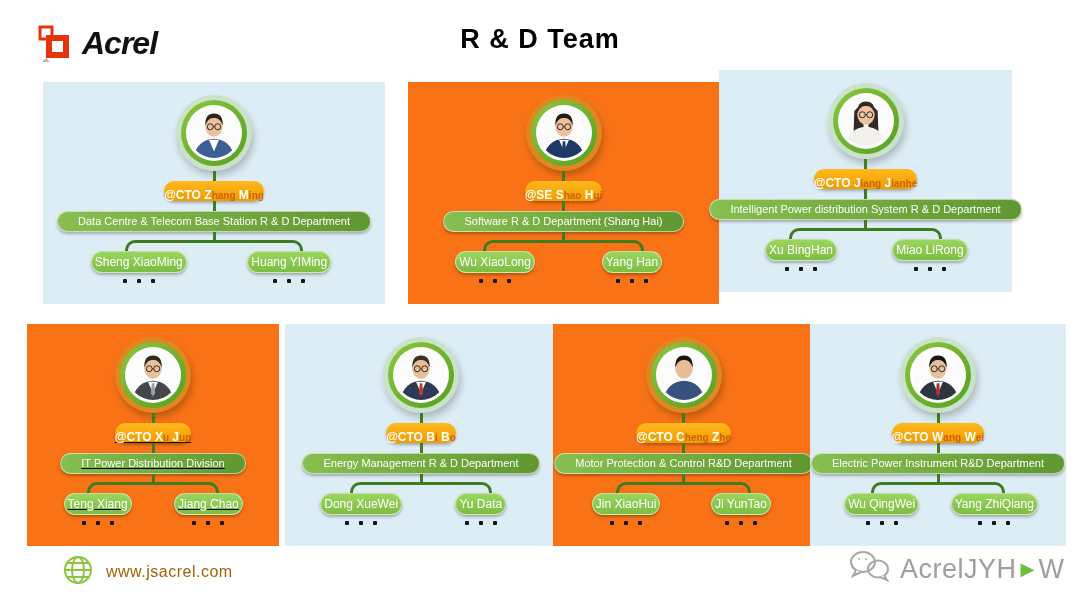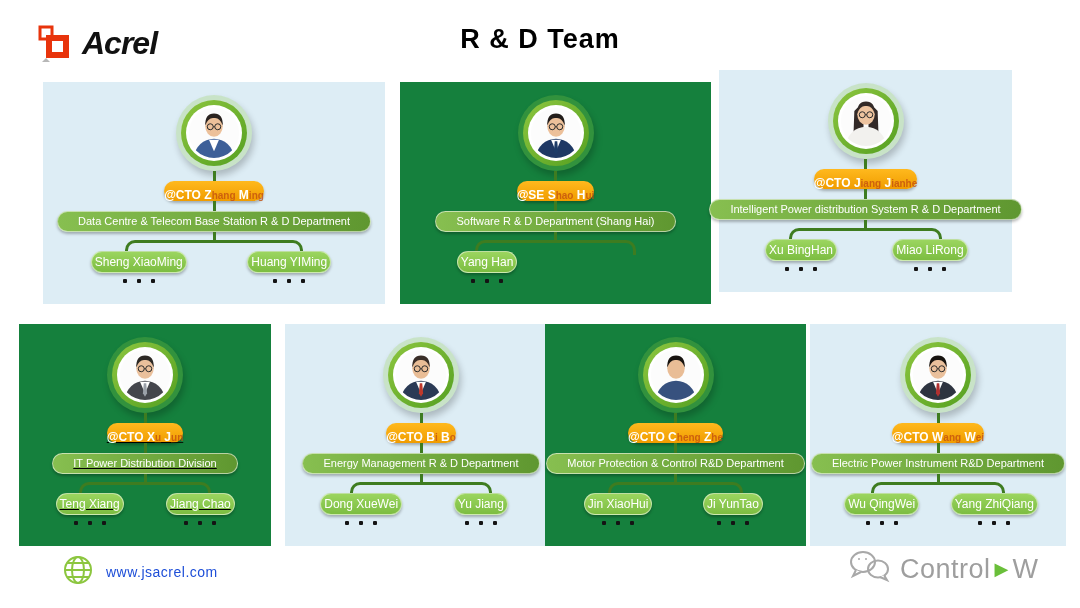--- a/index.html
+++ b/index.html
@@ -7,21 +7,21 @@
           font-family:"Liberation Sans",sans-serif;}
   
   .logo{position:absolute;left:38px;top:24px;display:flex;align-items:center;gap:10px;}
   .logo svg{display:block;}
   .logo-text{font-size:32px;font-weight:800;font-style:italic;color:#111;letter-spacing:-1px;}
   .page-title{position:absolute;left:360px;top:24px;width:360px;text-align:center;
               font-size:27px;font-weight:800;color:#000;letter-spacing:1px;}
   
   .card{position:absolute;height:222px;display:flex;flex-direction:column;align-items:center;}
   .card.blue{background:#ddedf5;}
-  .card.cream{background:#15803d;}
+  .card.cream{background:#f97316;margin-left:8px;}
   .halo{width:76px;height:76px;border-radius:50%;background:rgba(141,198,63,.25);
         display:flex;align-items:center;justify-content:center;margin-top:13px;
         box-shadow:2px 5px 7px rgba(0,0,0,.22);}
   .ring{width:66px;height:66px;border-radius:50%;background:linear-gradient(135deg,#8dc63f,#55a021);
         display:flex;align-items:center;justify-content:center;}
   .inner{width:56px;height:56px;border-radius:50%;background:#fff;
          display:flex;align-items:center;justify-content:center;}
   .photo{width:50px;height:50px;border-radius:50%;overflow:hidden;background:#fdfdfd;}
   .stem{width:3px;background:#3e7c20;}
   .s1{height:10px;}.s2{height:10px;}.s3{height:8px;}
@@ -34,21 +34,21 @@
   .bracket{width:52%;height:15px;border:3px solid #3e7c20;border-bottom:none;
            border-top-left-radius:10px;border-top-right-radius:10px;box-sizing:border-box;}
   .members{display:flex;justify-content:space-between;width:80%;margin-top:-4px;}
   .member-col{display:flex;flex-direction:column;align-items:center;min-width:45%;}
   .member{background:linear-gradient(#9bd55f,#7cbd41);border:1px solid rgba(255,255,255,.5);
           height:20px;line-height:20px;padding:0 3px;font-size:12px;}
   .dots{display:flex;gap:10px;margin-top:6px;}
   .dots i{width:4px;height:4px;background:#141414;border-radius:1px;display:block;}
   
   .site{position:absolute;left:62px;top:554px;display:flex;align-items:center;gap:12px;}
-  .site-text{font-size:14px;color:#1d4ed8;letter-spacing:.5px;}
+  .site-text{font-size:16px;color:#a16207;letter-spacing:.5px;}
   .wm{position:absolute;left:848px;top:549px;display:flex;align-items:center;gap:8px;}
   .wm-text{font-size:27px;color:#9e9e9e;letter-spacing:.5px;}
   .wm-arrow{color:#6abf3a;font-size:18px;margin:0 -4px;}
 </style>
 </head>
 <body>
 
 <div class="canvas">
 
   <div class="logo">
@@ -130,20 +130,28 @@
         </div>
     </div>
     <div class="stem s1"></div>
     <div class="pill leader"><span class="p0">@SE S</span><span class="p1">hao</span><span class="p0"> H</span><span class="p1">ui</span></div>
     <div class="stem s2"></div>
     <div class="pill dept">Software R &amp; D Department (Shang Hai)</div>
     <div class="stem s3"></div>
     <div class="bracket"></div>
     <div class="members">
       <div class="member-col">
+        <div class="pill member">Wu XiaoLong</div>
+        <div class="dots">
+            <i></i>
+            <i></i>
+            <i></i>
+          </div>
+      </div>
+      <div class="member-col">
         <div class="pill member">Yang Han</div>
         <div class="dots">
             <i></i>
             <i></i>
             <i></i>
           </div>
       </div>
     </div>
   </div>
 
@@ -267,21 +275,21 @@
     <div class="members">
       <div class="member-col">
         <div class="pill member">Dong XueWei</div>
         <div class="dots">
             <i></i>
             <i></i>
             <i></i>
           </div>
       </div>
       <div class="member-col">
-        <div class="pill member">Yu Jiang</div>
+        <div class="pill member">Yu Data</div>
         <div class="dots">
             <i></i>
             <i></i>
             <i></i>
           </div>
       </div>
     </div>
   </div>
 
   <div class="card cream" style="left:545px;top:324px;width:261px;">
@@ -386,18 +394,18 @@
     <span>
       <svg width="44" height="36" viewBox="0 0 44 36" fill="none" stroke="#a8a8a8" stroke-width="2">
         <ellipse cx="15" cy="13" rx="12" ry="10"></ellipse>
         <path d="M8 21 L5 27 L13 23" fill="#fff"></path>
         <ellipse cx="30" cy="20" rx="10" ry="8.5"></ellipse>
         <path d="M36 26 L39 31 L32 28" fill="#fff"></path>
         <circle cx="11" cy="10" r="1" fill="#a8a8a8" stroke="none"></circle>
         <circle cx="18" cy="10" r="1" fill="#a8a8a8" stroke="none"></circle>
       </svg>
     </span>
-    <span class="wm-text">Control</span>
+    <span class="wm-text">AcrelJYH</span>
       <span class="wm-arrow">▶</span>
       <span class="wm-text">W</span>
   </div>
 
 </div>
 
 </body></html>

